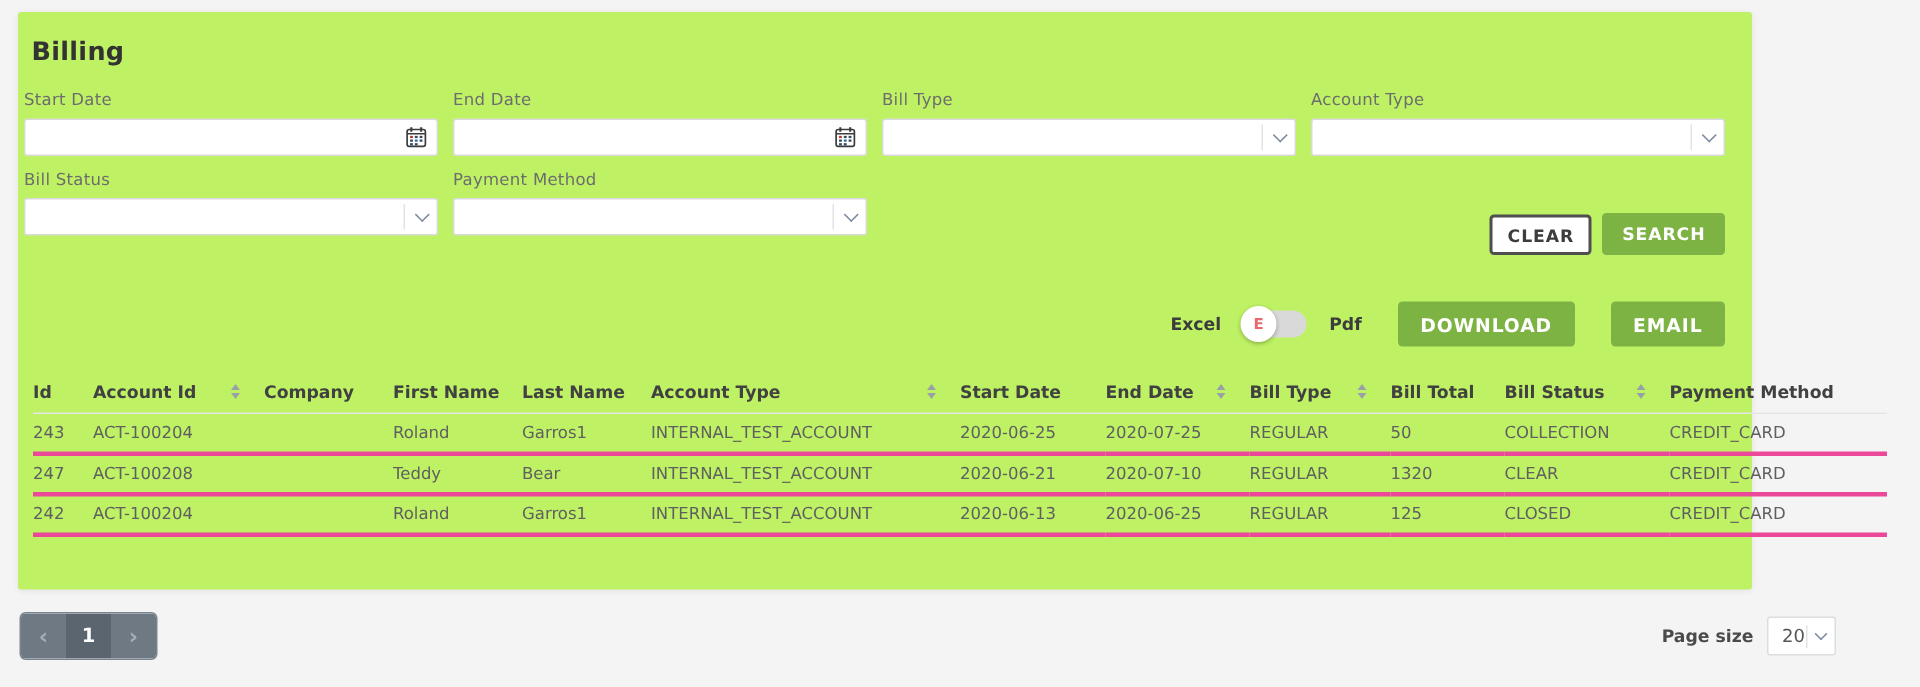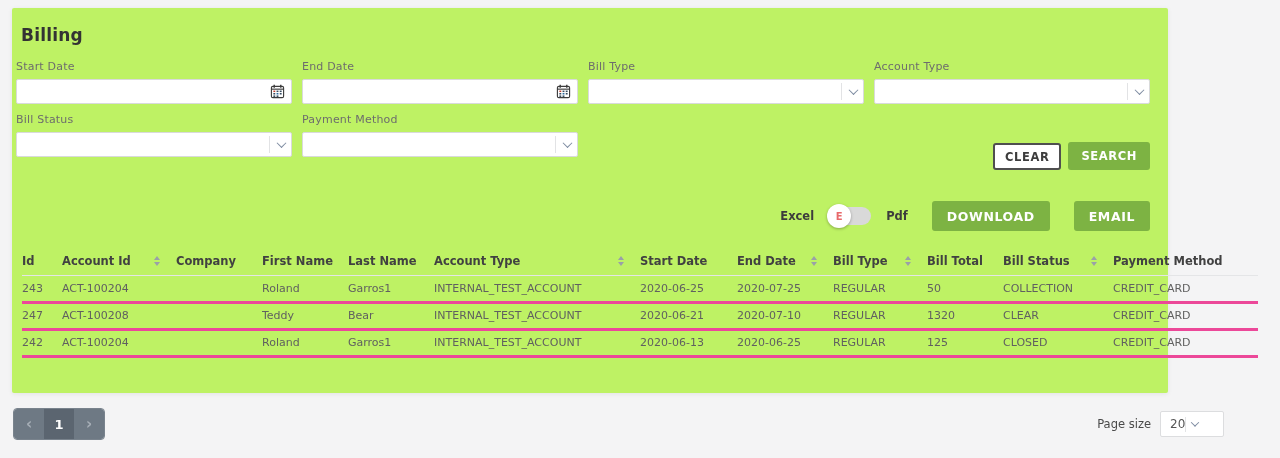--- a/index.html
+++ b/index.html
@@ -226,30 +226,31 @@
     color: #ffffff;
     font-size: 13px;
   }
   .page-size {
     display: flex;
     align-items: center;
     gap: 9px;
   }
   .page-size-label {
     font-size: 11.5px;
-    font-weight: 400;
+    font-weight: 700;
     color: #4a4a4a;
   }
   .page-size-select {
-    width: 64px; height: 26px;
+    width: 46px; height: 26px;
     background: #fff;
     border: 1px solid #dcdddf;
     border-radius: 2px;
     display: flex;
     align-items: center;
+    justify-content: space-between;
     padding: 0 6px 0 9px;
     font-size: 12px;
     color: #555;
     cursor: pointer;
   }
   .page-size-select .select-chevron { padding-left: 6px; height: 15px; }
   .page-size-select .chev { width: 6px; height: 6px; }
 </style>
 </head>
 <body style="--accent: #7db343; --toggle-letter: #e8696b; --pg-dark: #5b6570; --pg-light: #6e7984;">

